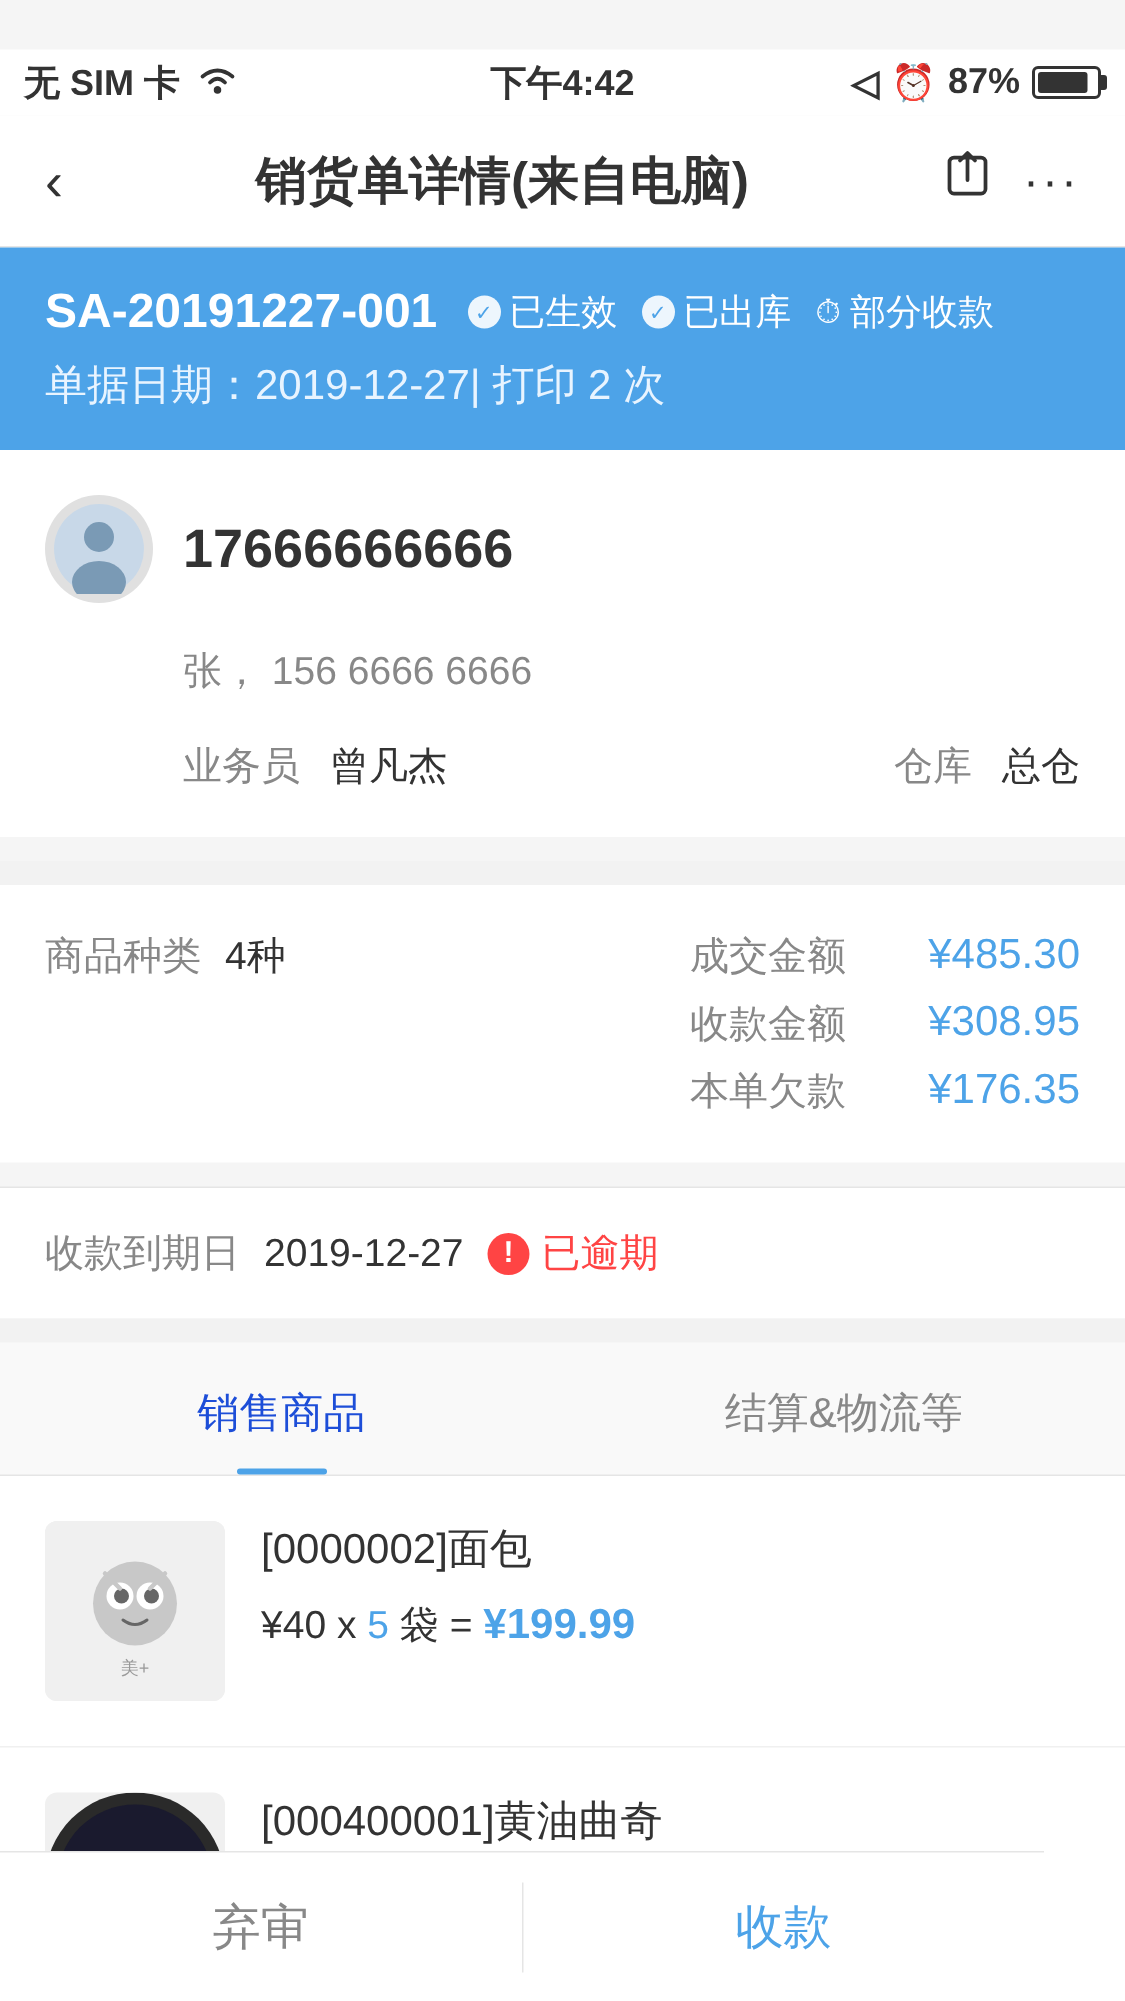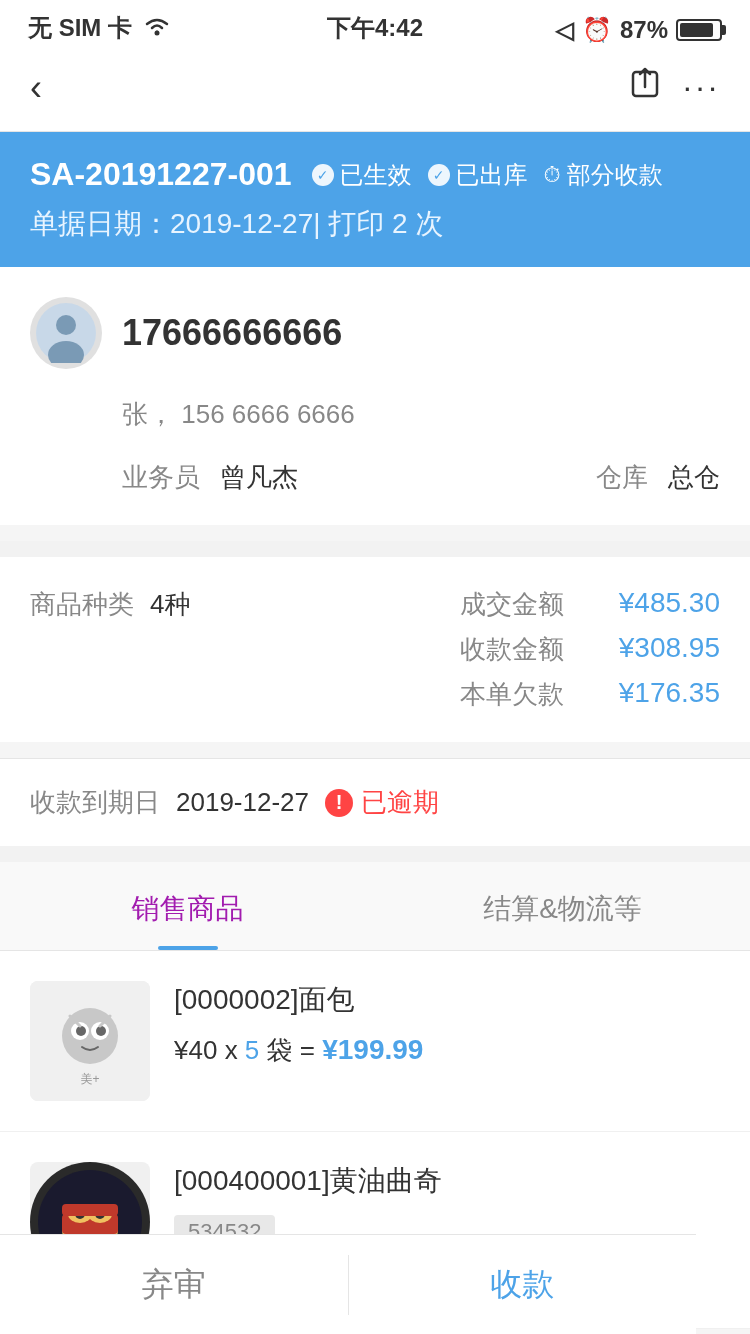--- a/index.html
+++ b/index.html
@@ -11,25 +11,26 @@
       min-height: 1334px;
       font-size: 28px;
       color: #333;
     }
 
     
     .status-bar {
       background: #fff;
       height: 44px;
       display: flex;
-      align-items: flex-end;
+      align-items: center;
       justify-content: space-between;
-      padding: 0 28px;
+      padding: 0 16px;
       font-size: 24px;
       font-weight: 600;
+      margin-top: 33px;
     }
     .status-bar-left {
       display: flex;
       align-items: center;
       gap: 10px;
     }
     .status-bar-right {
       display: flex;
       align-items: center;
       gap: 8px;
@@ -297,21 +298,21 @@
     .tab-item {
       flex: 1;
       text-align: center;
       padding: 28px 0 22px;
       font-size: 28px;
       color: #888;
       cursor: pointer;
       position: relative;
     }
     .tab-item.active {
-      color: #a21caf;
+      color: #1d4ed8;
     }
     .tab-item.active::after {
       content: '';
       position: absolute;
       bottom: 0;
       left: 50%;
       transform: translateX(-50%);
       width: 60px;
       height: 4px;
       background: #4da3e8;
@@ -432,20 +433,21 @@
     <span>⏰</span>
     <span>87%</span>
     <div class="battery-icon">
       <div class="battery-fill"></div>
     </div>
   </div>
 </div>
 
 <div class="nav-bar">
   <div class="nav-back">‹</div>
+  <div class="nav-title">销货单详情(来自电脑)</div>
   <div class="nav-actions">
     <span style="font-size:30px;">
       <svg width="34" height="34" viewBox="0 0 34 34">
         <rect x="5" y="5" width="24" height="24" rx="3" fill="none" stroke="#333" stroke-width="2.5"></rect>
         <path d="M17 2 L17 20 M12 7 L17 2 L22 7" stroke="#333" stroke-width="2.5" fill="none" stroke-linecap="round" stroke-linejoin="round"></path>
       </svg>
     </span>
     <span style="font-size:32px;letter-spacing:2px;">···</span>
   </div>
 </div>

